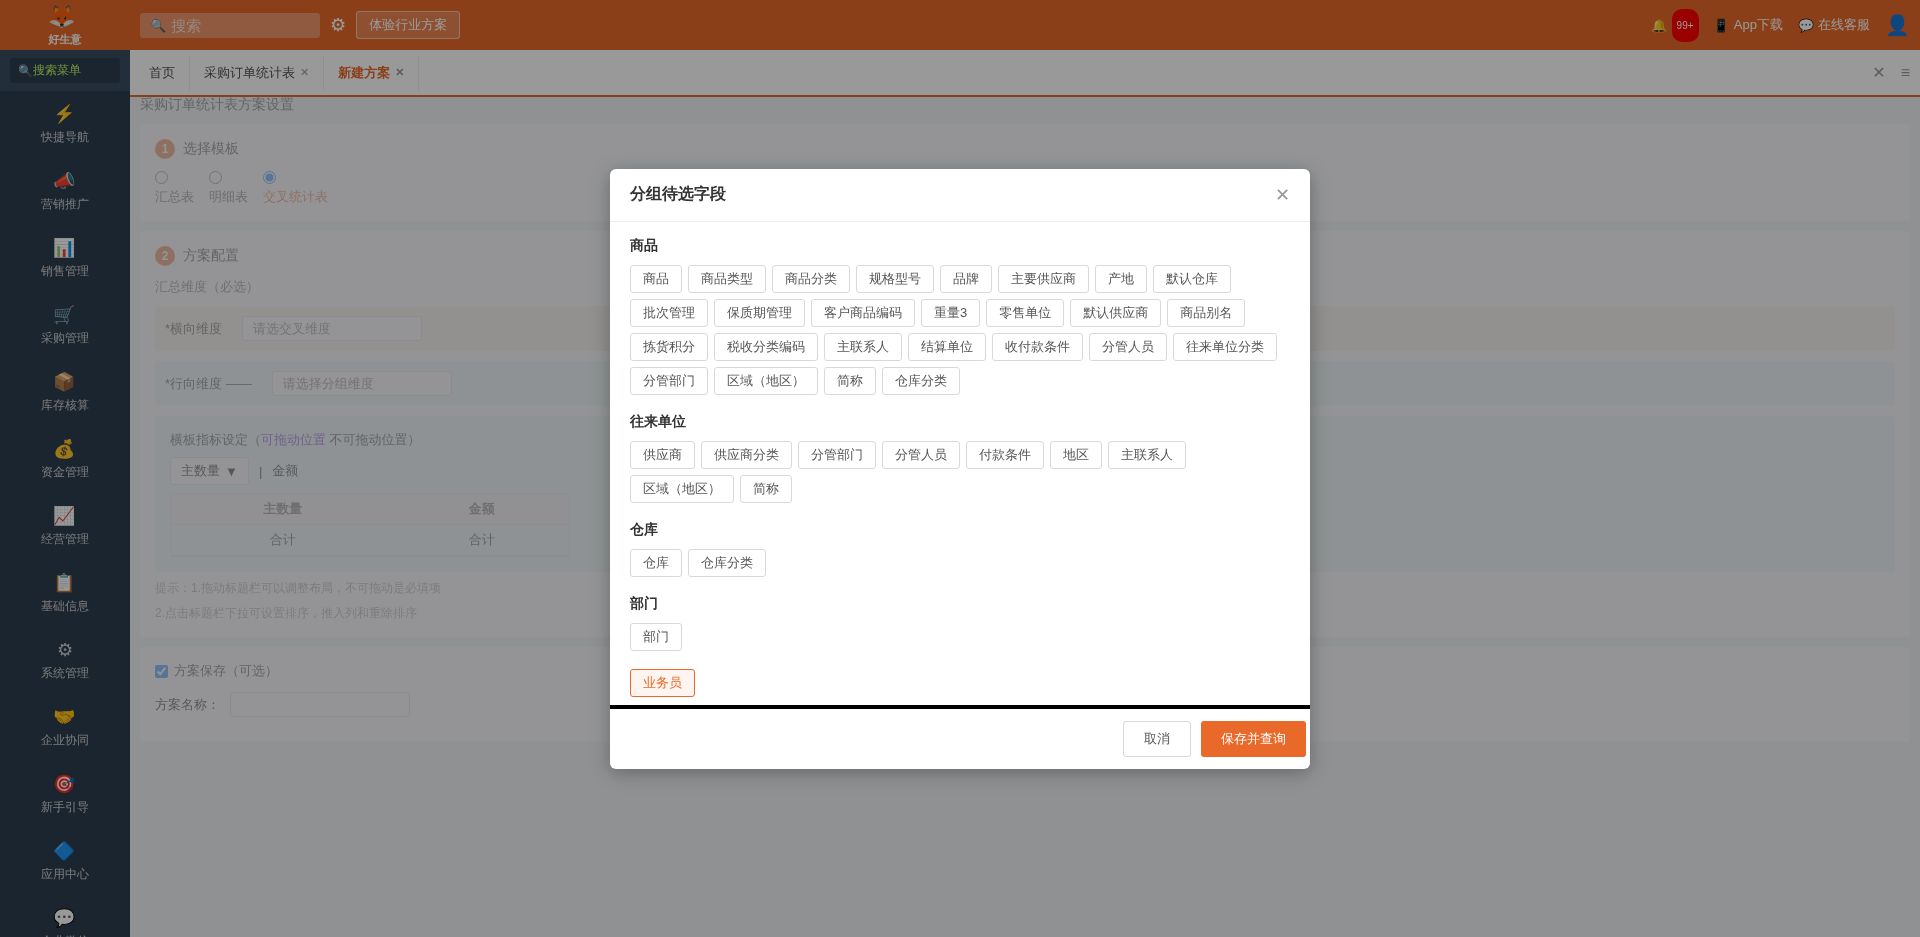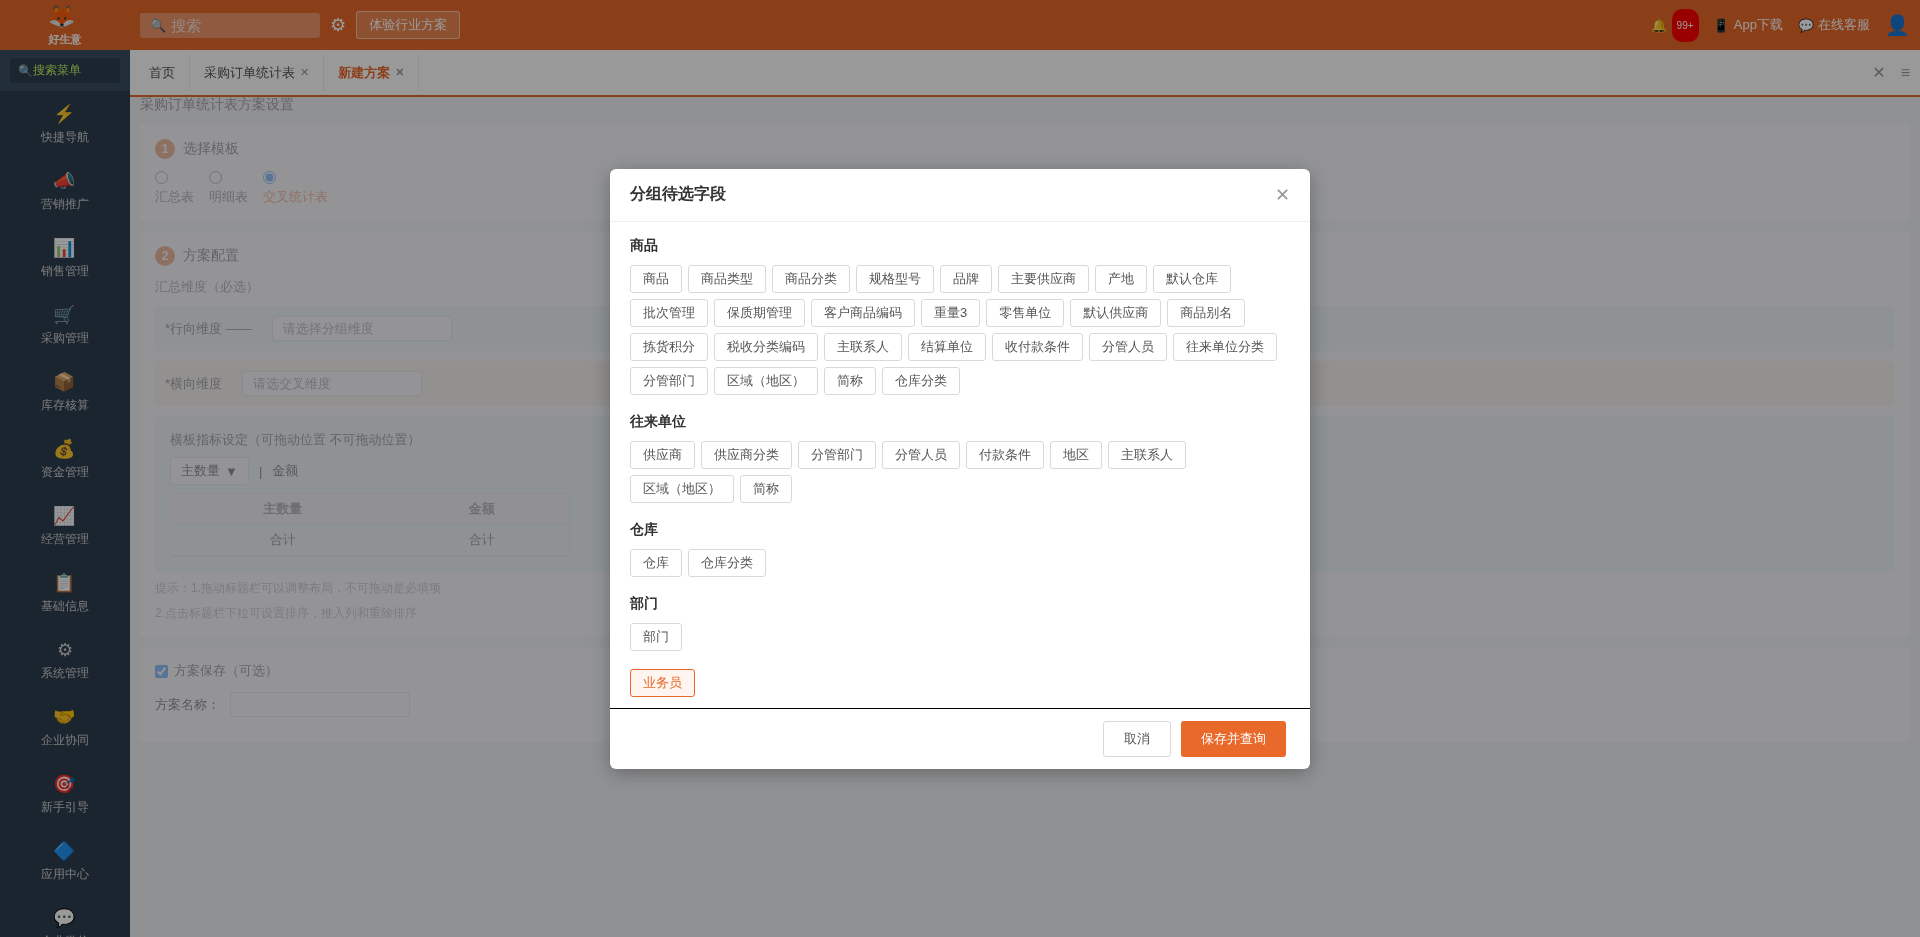--- a/index.html
+++ b/index.html
@@ -80,21 +80,21 @@
     }
     .modal-header {
       padding: 15px 20px; border-bottom: 1px solid #eee; display: flex; align-items: center; justify-content: space-between;
     }
     .modal-title { font-size: 16px; font-weight: bold; color: #333; }
     .modal-close { cursor: pointer; color: #999; font-size: 18px; }
     .modal-body {
       flex: 1; overflow-y: auto; overflow-x: hidden; padding: 15px 20px;
     }
     .modal-footer {
-      padding: 12px 24px; border-top: 1px solid #000000; display: flex; justify-content: flex-end; gap: 10px;
+      padding: 12px 4px; border-top: 4px solid #000000; display: flex; justify-content: flex-end; gap: 10px;
     }
 
     
     .field-section { margin-bottom: 18px; }
     .field-section-title {
       font-size: 14px; color: #333; font-weight: bold; margin-bottom: 10px;
     }
     .field-tags { display: flex; flex-wrap: wrap; gap: 6px; }
     .field-tag {
       border: 1px solid #d9d9d9; border-radius: 3px; padding: 4px 12px; color: #555; font-size: 13px; cursor: pointer; background: white; white-space: nowrap;
@@ -281,32 +281,32 @@
   <div class="section-card">
     <div class="step-label">
       <span class="step-num">2</span>
       <span>方案配置</span>
     </div>
 
     <div class="config-row">
       <span class="required-label">汇总维度（必选）</span>
     </div>
 
+    <div class="config-row" style="background:#f9f0e6;padding:10px;border-radius:4px;margin-top:5px;">
+      <span class="dim-label">*横向维度</span>
+      <input class="dim-select" type="text" placeholder="请选交叉维度" style="">
+    </div>
+
     <div class="config-row" style="background:#e6f7f7;padding:10px;border-radius:4px;">
       <span class="dim-label">*行向维度 ——</span>
       <input class="dim-select" type="text" placeholder="请选择分组维度" style="">
     </div>
 
-    <div class="config-row" style="background:#f9f0e6;padding:10px;border-radius:4px;margin-top:5px;">
-      <span class="dim-label">*横向维度</span>
-      <input class="dim-select" type="text" placeholder="请选交叉维度" style="">
-    </div>
-
     <div class="indicator-section">
-      <div class="indicator-title">横板指标设定（<span style="color:#404040;">可拖动位置</span> 不可拖动位置）</div>
+      <div class="indicator-title">横板指标设定（<span style="color:#6d28d9;">可拖动位置</span> 不可拖动位置）</div>
       <div class="indicator-row">
         <div class="dropdown-btn">
           <span>主数量</span> 
             <span>▼</span>
         </div>
         <span>|</span>
         <span>金额</span>
       </div>
       <div class="table-preview" style="margin-top:8px;max-width:400px;">
         <table>

